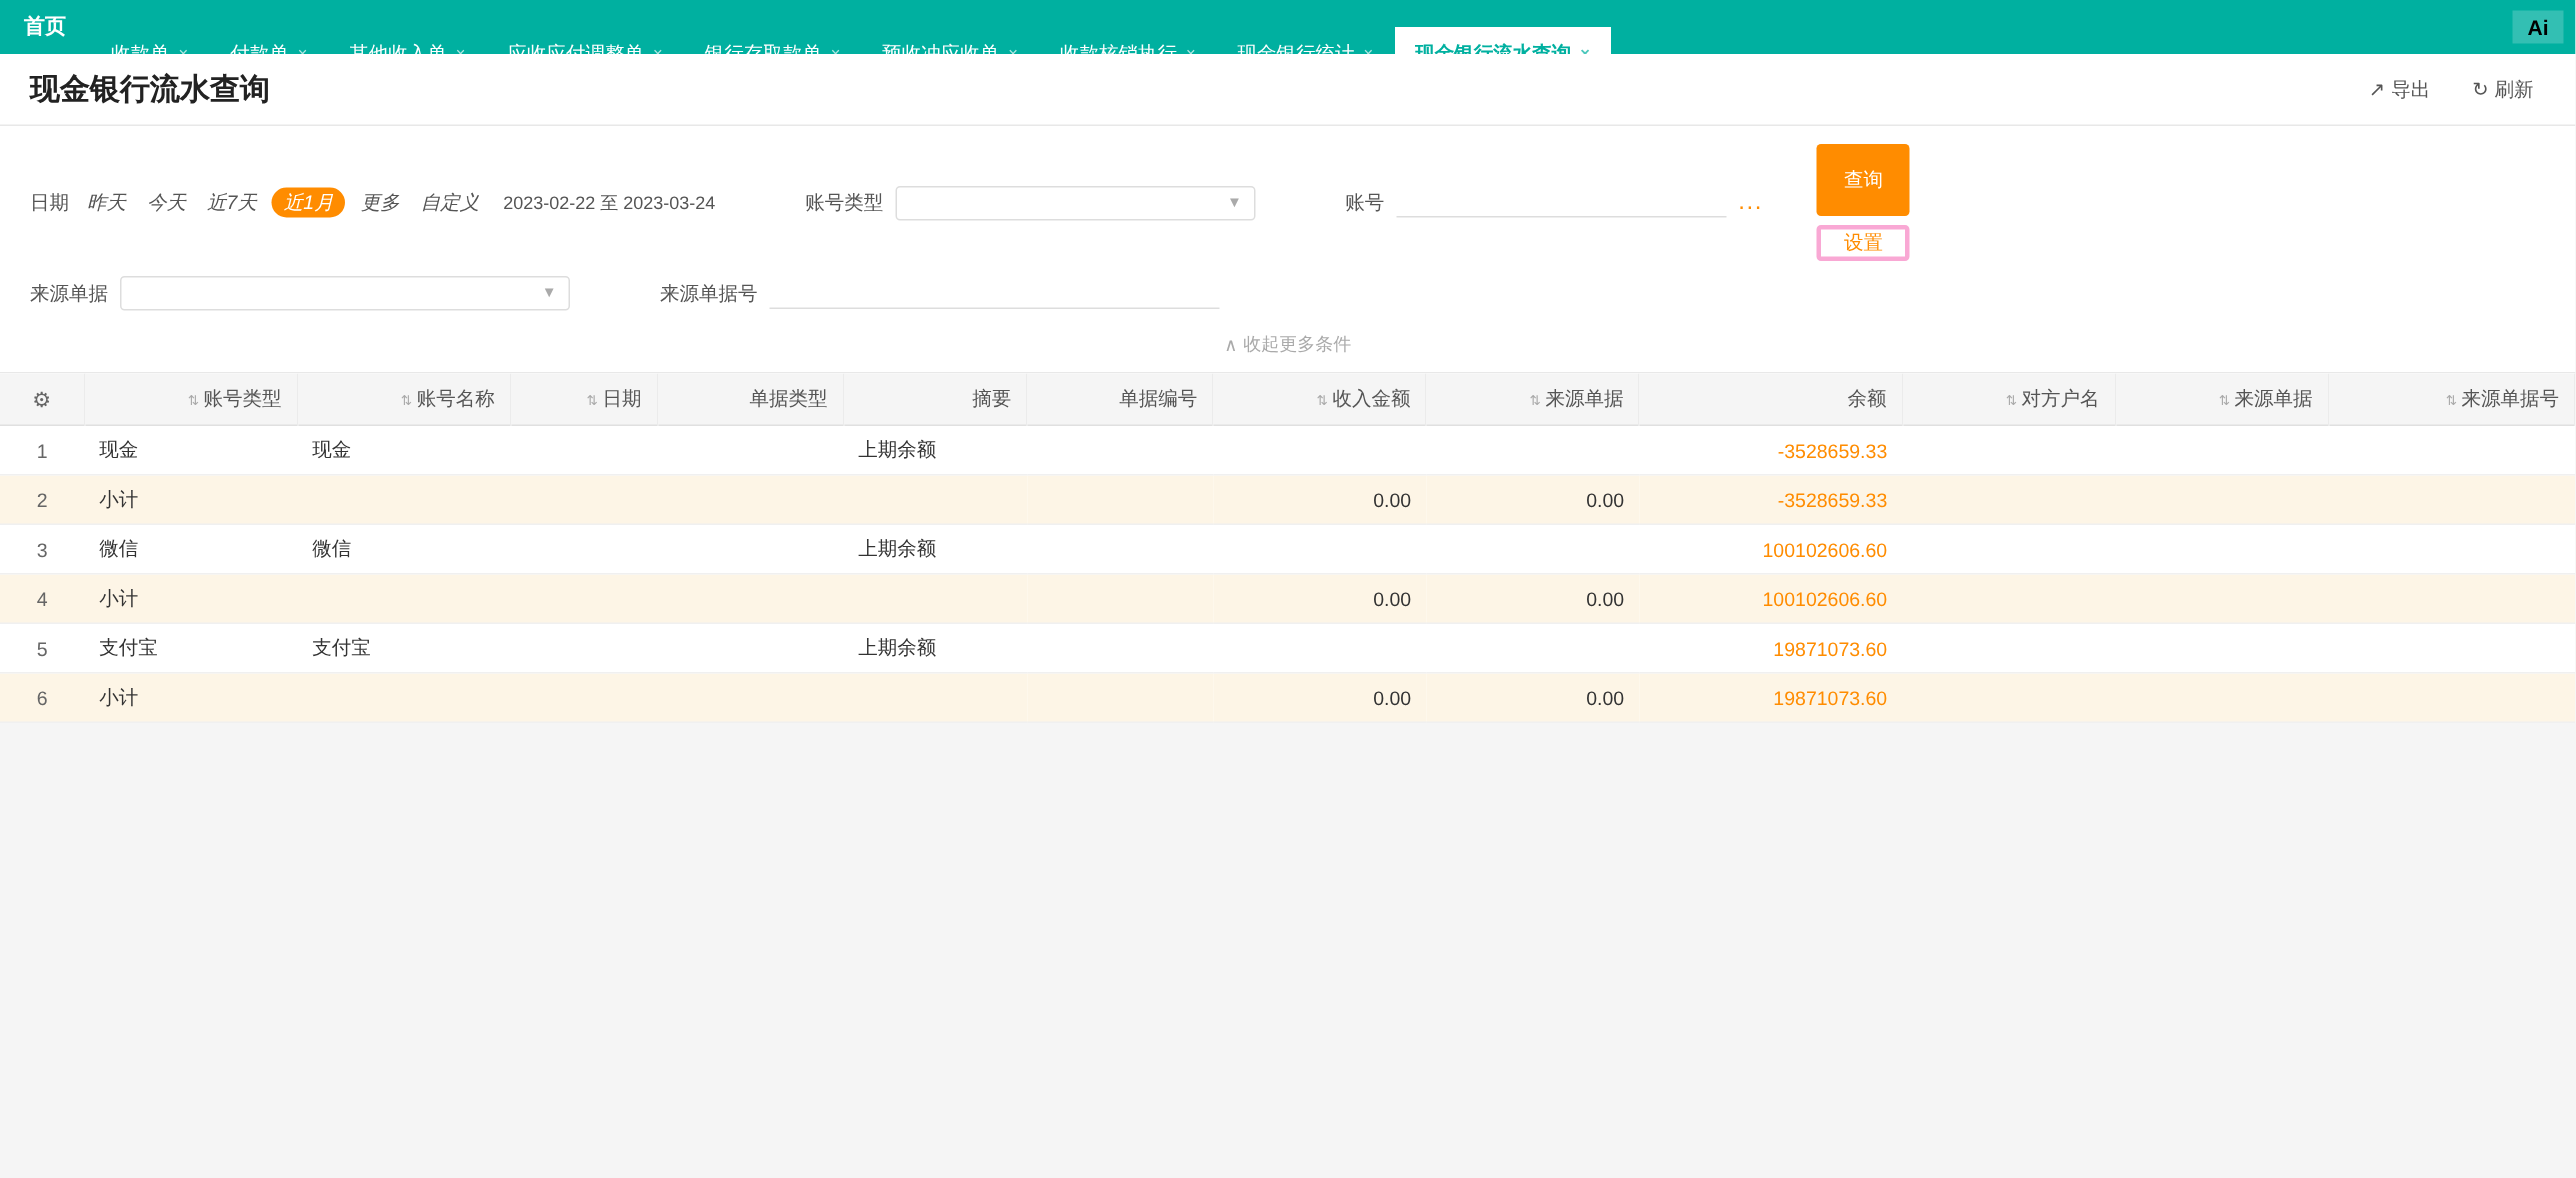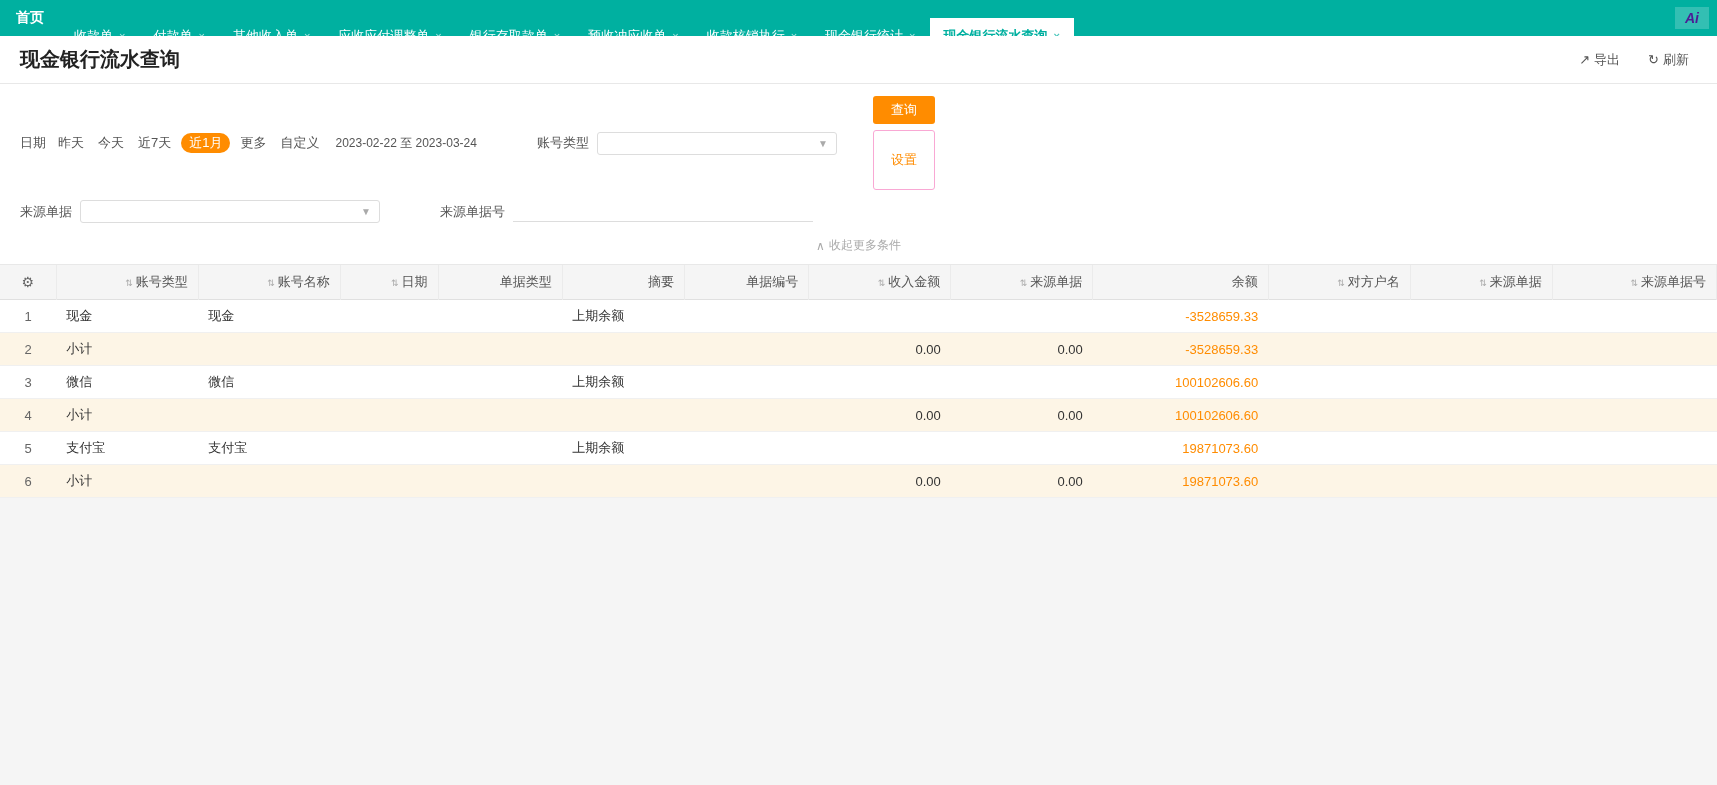--- a/index.html
+++ b/index.html
@@ -93,20 +93,21 @@
     .date-shortcuts {
       display: flex;
       align-items: center;
       gap: 6px;
     }
     .date-btn {
       color: #555;
       cursor: pointer;
       font-size: 13px;
       padding: 1px 4px;
+      font-style: italic;
     }
     .date-btn.active {
       background: #ff8c00;
       color: #fff;
       border-radius: 10px;
       padding: 1px 8px;
     }
     .date-range {
       color: #555;
       font-size: 12px;
@@ -137,30 +138,30 @@
       color: #ff8c00;
       cursor: pointer;
       font-size: 16px;
       letter-spacing: 1px;
     }
     .query-btn {
       background: #ff8c00;
       color: #fff;
       border: none;
       border-radius: 3px;
-      padding: 5px 18px;
+      padding: 15px 18px;
       cursor: pointer;
       font-size: 13px;
     }
     .settings-btn {
       background: #fff;
       color: #ff8c00;
-      border: 1px solid #f9a8d4;
+      border: 3px solid #f9a8d4;
       border-radius: 3px;
-      padding: 20px 14px;
+      padding: 0 14px;
       cursor: pointer;
       font-size: 13px;
     }
     .btn-group-right {
       display: flex;
       flex-direction: column;
       gap: 6px;
       margin-left: 16px;
     }
     .collapse-bar {
@@ -234,27 +235,26 @@
       cursor: pointer;
       font-size: 14px;
       font-weight: bold;
     }
 
     
     .ai-badge {
       margin-left: auto;
       margin-right: 8px;
       background: rgba(255,255,255,0.2);
-      color: #4c1d95;
+      color: #000000;
       padding: 3px 10px;
       border-radius: 0;
       font-size: 14px;
       font-weight: bold;
       cursor: pointer;
-      font-style: italic;
     }
   </style>
 </head>
 <body>
 
 <nav class="top-nav">
   <span class="nav-home">首页</span>
   <div id="nav-tabs" style="display:flex;flex:1;overflow:hidden;">
   <div class="nav-item">
         <span>收款单</span>
@@ -327,20 +327,25 @@
     </div>
 
     <div class="filter-group" style="margin-left:40px;">
       <span class="filter-label">账号类型</span>
       <div class="filter-select" style="min-width:240px;">
         <span class="filter-select-text">&nbsp;</span>
         <span class="chevron-down">▼</span>
       </div>
     </div>
 
+    <div class="filter-group" style="margin-left:40px;">
+      <span class="filter-label">账号</span>
+      <input type="text" class="filter-input" style="min-width: 220px;">
+      <span class="ellipsis-btn">...</span>
+    </div>
 
     <div class="btn-group-right">
       <button class="query-btn">查询</button>
       <button class="settings-btn">设置</button>
     </div>
   </div>
 
   <div class="filter-row">
     <div class="filter-group">
       <span class="filter-label">来源单据</span>

